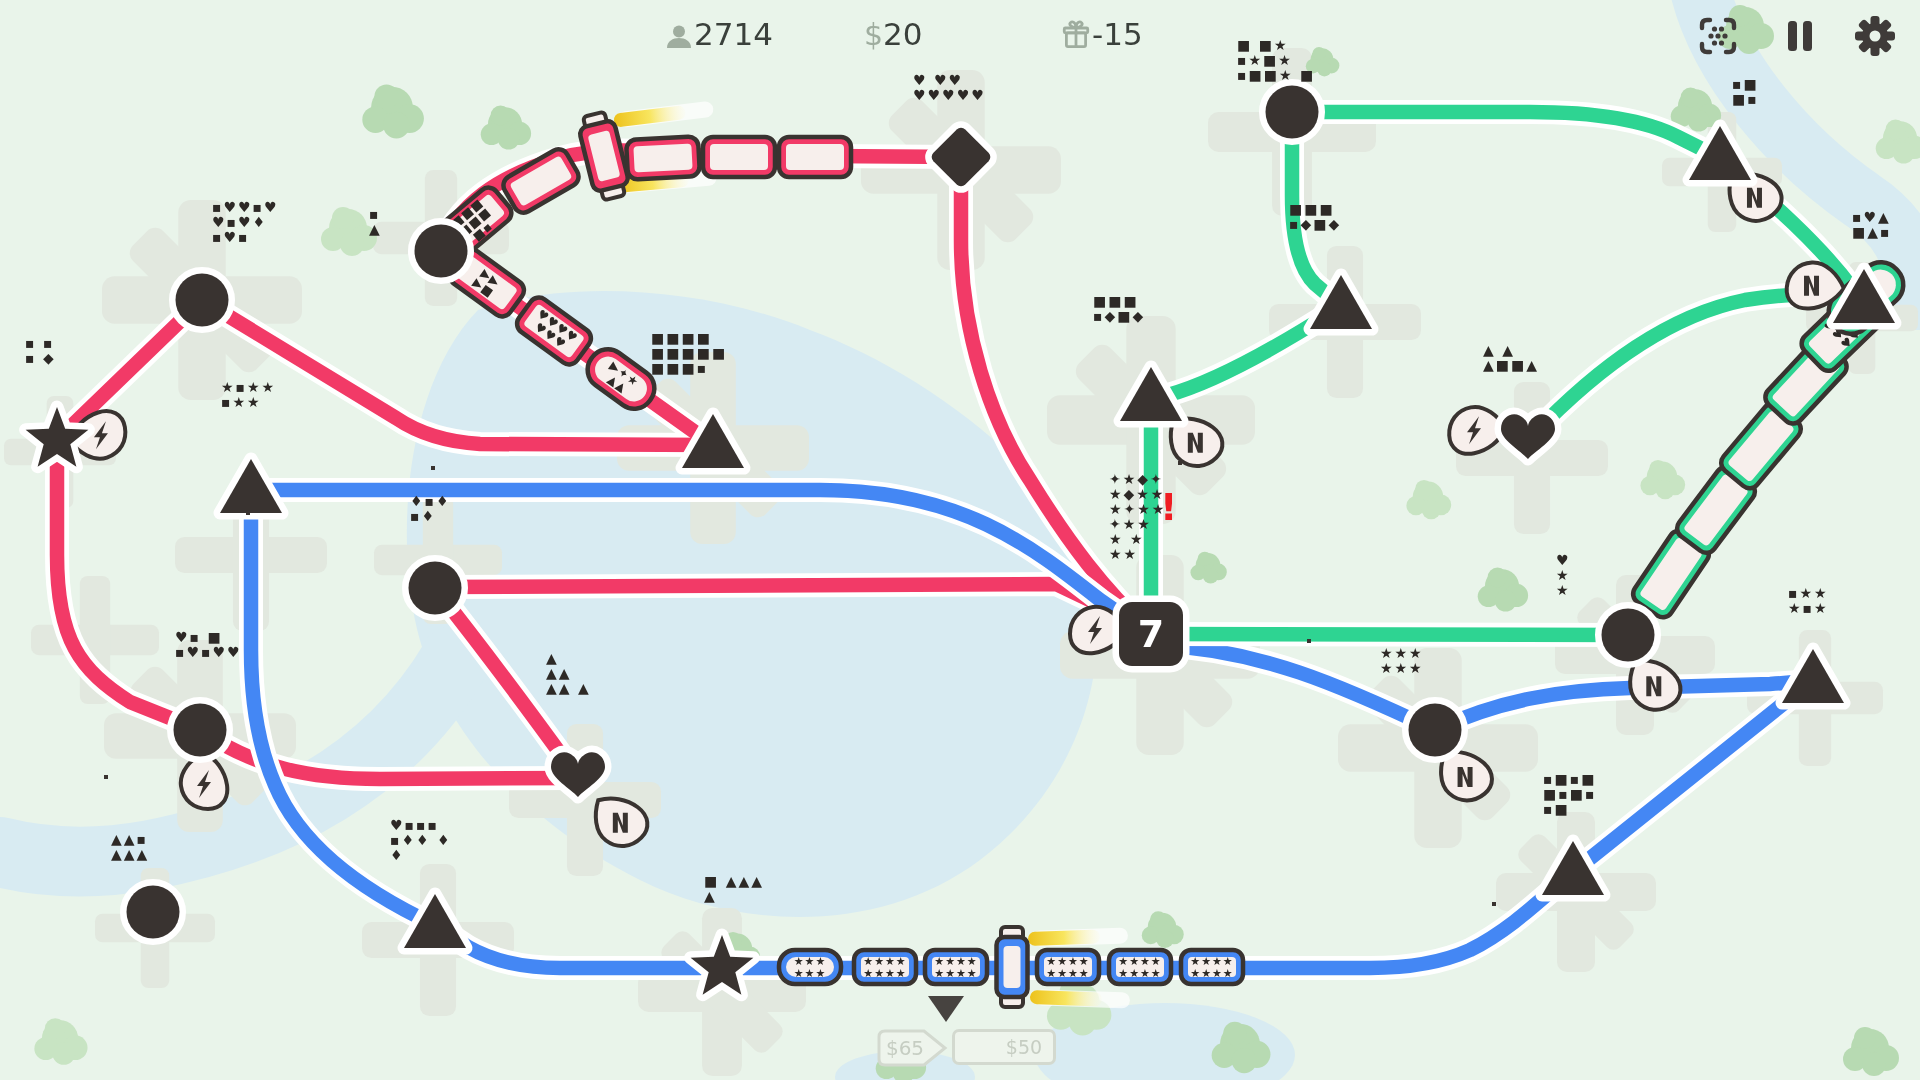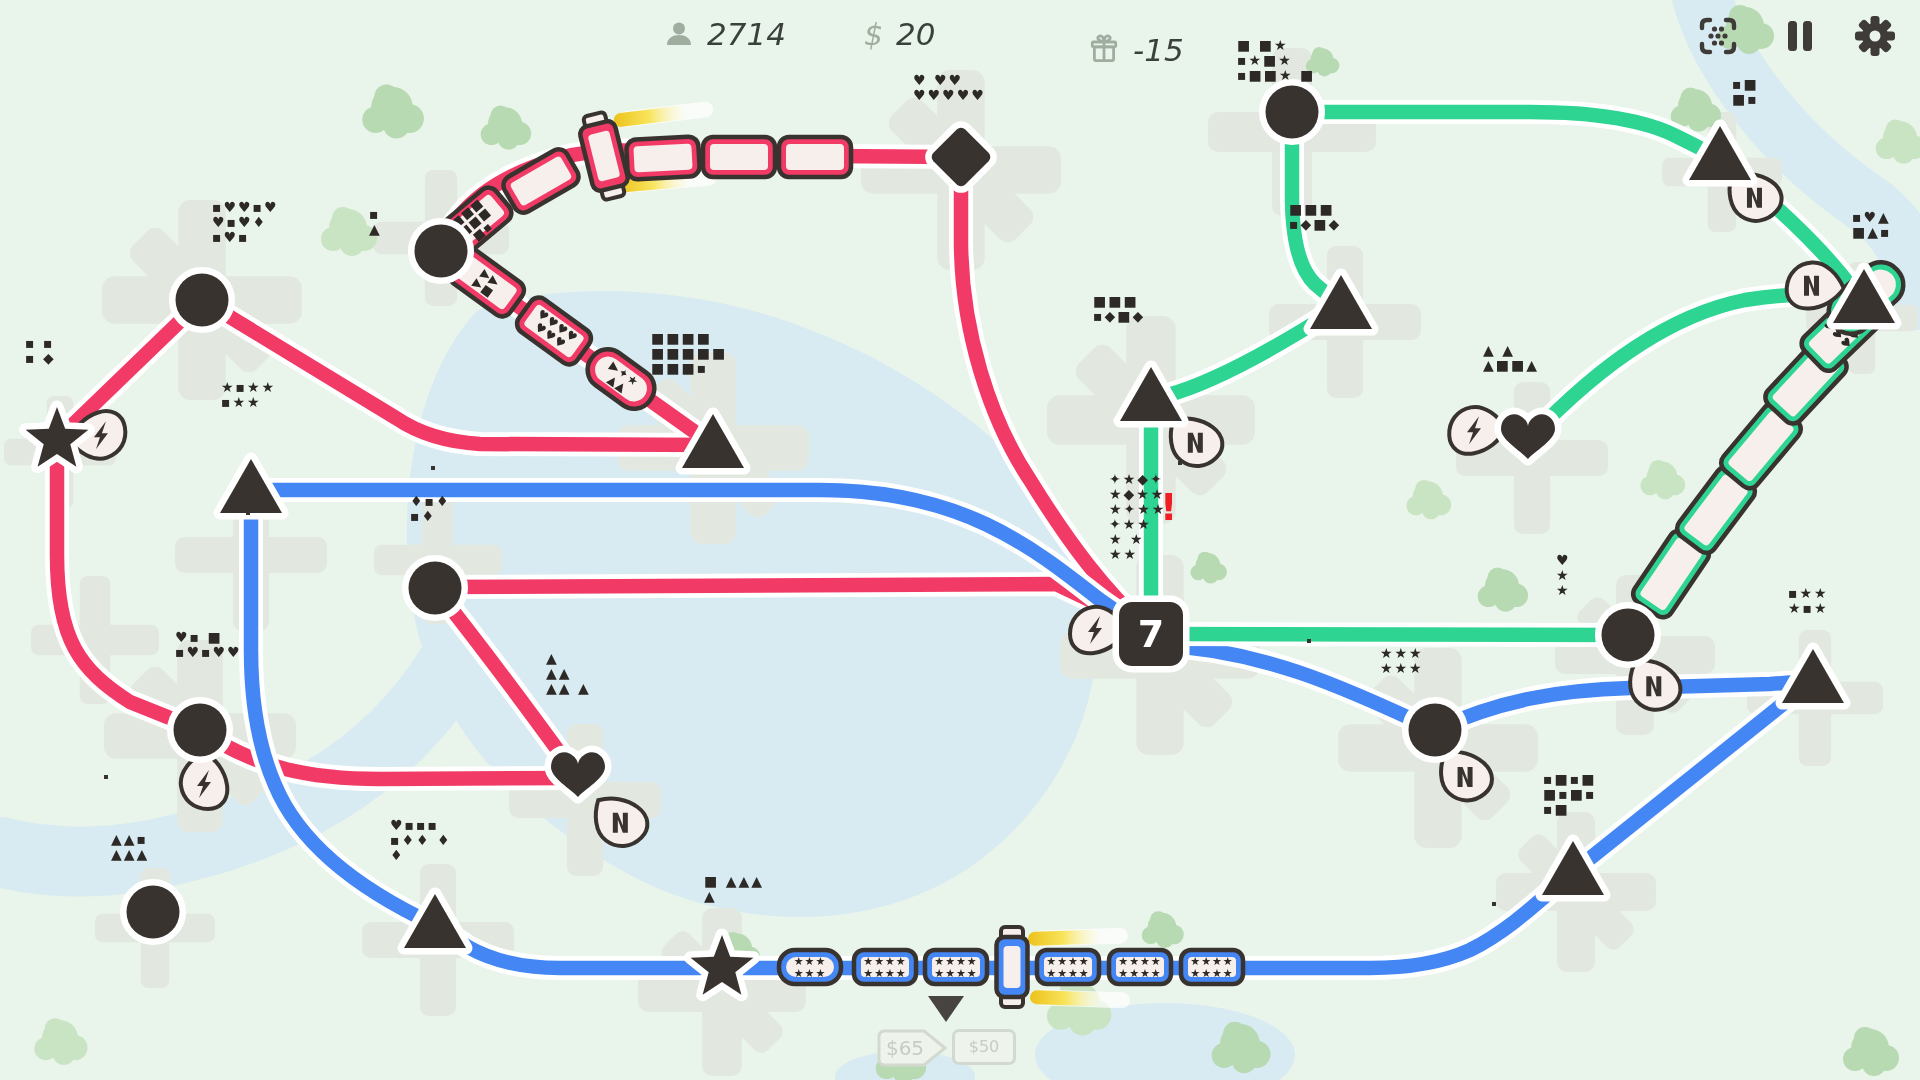--- a/index.html
+++ b/index.html
@@ -1,27 +1,27 @@
 <!DOCTYPE html>
 <html><head>
 <meta charset="utf-8">
 <style>
   html,body{margin:0;padding:0;width:1920px;height:1080px;overflow:hidden;
     background:#e9f4ea;font-family:"DejaVu Sans","Liberation Sans",sans-serif;}
   .stage{position:relative;width:1920px;height:1080px;}
   #map{position:absolute;left:0;top:0;width:1920px;height:1080px;}
   svg text{font-family:"DejaVu Sans","Liberation Sans",sans-serif;}
-  .hud-item{position:absolute;top:16px;display:flex;align-items:center;gap:13px;
-    color:#3a403b;font-size:31px;font-style:italic;}
+  .hud-item{position:absolute;top:16px;display:flex;align-items:flex-end;gap:0;
+    color:#3a403b;font-size:31px;}
   .hud-item .sym{color:#9fad9f;font-size:30px;}
   .hud-btn{position:absolute;top:14px;background:none;border:none;padding:0;cursor:pointer;}
   .alert{position:absolute;left:1160px;top:488px;color:#f01d23;font-size:38px;font-weight:bold;line-height:1;}
   .marker{position:absolute;left:928px;top:996px;}
   .tag-rect{position:absolute;left:952px;top:1029px;width:58px;height:30px;border:3px solid #d3d9cf;
-    border-radius:7px;background:#eef4ec;color:#c6cdc2;font-size:16px;text-align:center;line-height:30px;}
+    border-radius:7px;background:#eef4ec;color:#c6cdc2;font-size:19px;text-align:center;line-height:30px;padding-left:40px;}
   .tag-svg{position:absolute;left:876px;top:1028px;}
   .tag-svg text{fill:#c6cdc2;font-size:20px;}
   .dk{fill:#3f3b39;}
   .gy{fill:#9fad9f;}
   .gys{stroke:#9fad9f;fill:none;stroke-width:2.6;stroke-linecap:round;}
   .fks{stroke:#3f3b39;fill:none;stroke-width:4.4;stroke-linecap:round;}
 </style>
 </head>
 <body>
 
@@ -627,21 +627,21 @@
     <svg width="30" height="30" viewBox="0 0 30 30">
       <circle cx="15" cy="9.5" r="6" class="gy"></circle>
       <path d="M3,26 C3,19 9,16 15,16 C21,16 27,19 27,26 Z" class="gy"></path>
     </svg>
     <span>2714</span>
   </div>
   <div class="hud-item" style="left:864px;">
     <span class="sym">$</span>
     <span>20</span>
   </div>
-  <div class="hud-item" style="left:1088px;margin-top:16px;">
+  <div class="hud-item" style="left:1060px;">
     <svg width="32" height="32" viewBox="0 0 30 30">
       <rect x="6" y="12" width="18" height="13" rx="1.5" class="gys"></rect>
       <rect x="4" y="7.5" width="22" height="4.5" rx="1" class="gys"></rect>
       <line x1="15" y1="8" x2="15" y2="25" class="gys"></line>
       <path d="M15,7 C10,7 7.5,3.5 10.5,2 C13,1 15,4 15,7 Z" class="gys"></path>
       <path d="M15,7 C20,7 22.5,3.5 19.5,2 C17,1 15,4 15,7 Z" class="gys"></path>
     </svg>
     <span>-15</span>
   </div>
 

